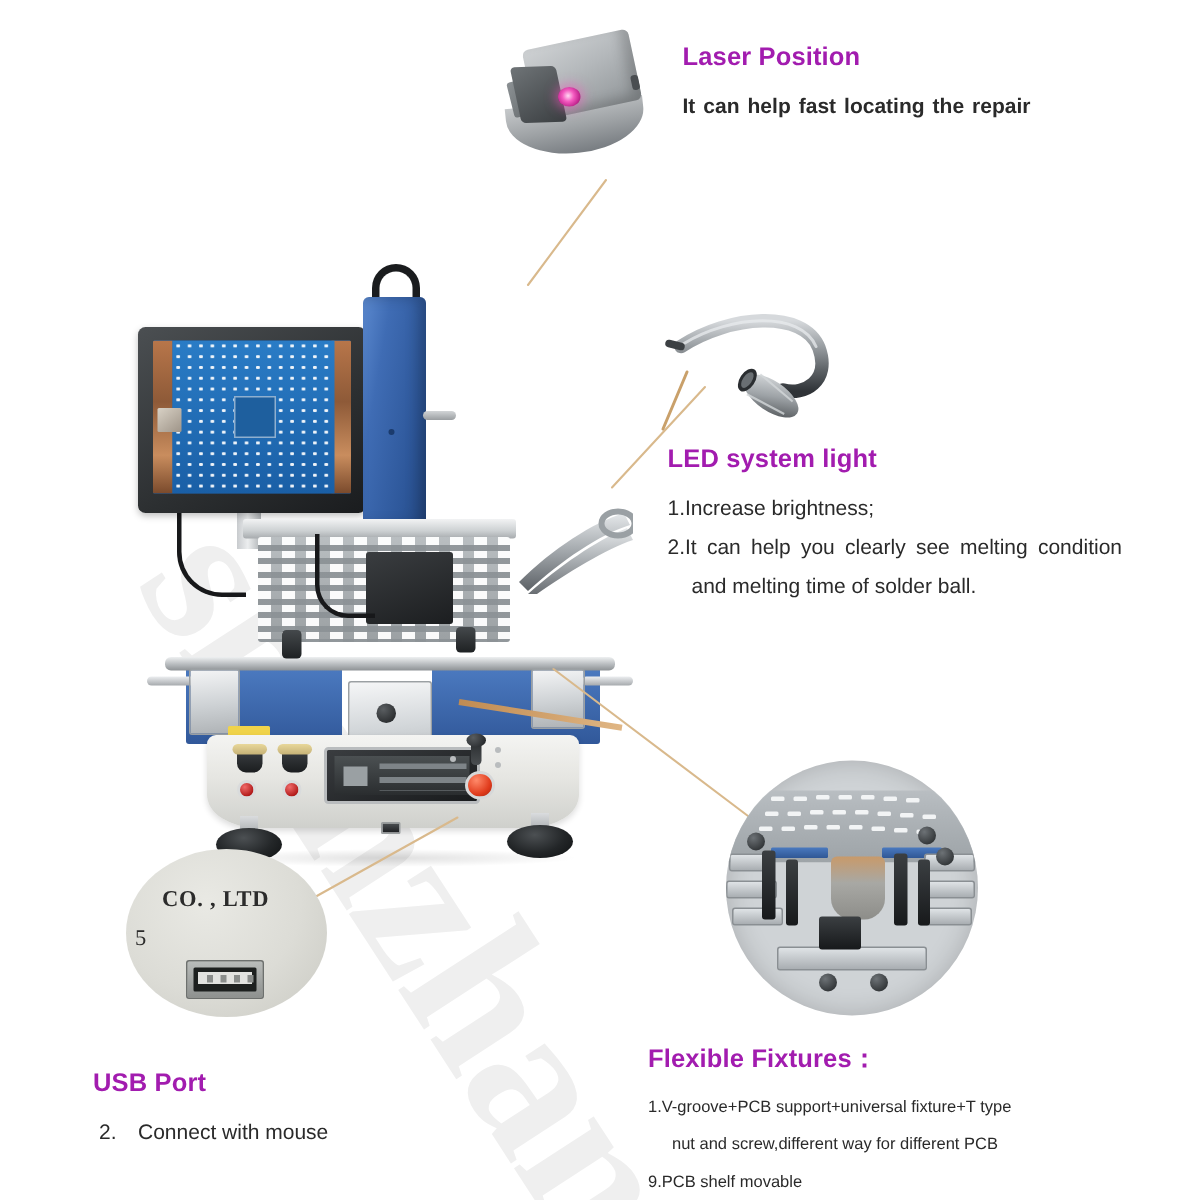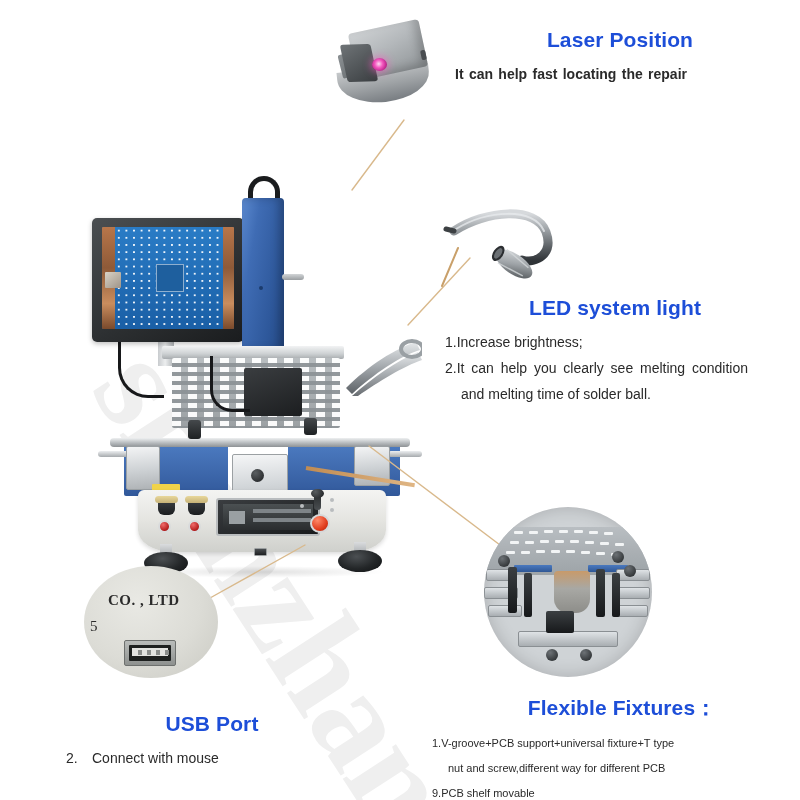--- a/index.html
+++ b/index.html
@@ -36,26 +36,25 @@
     transform-origin: left top;
     white-space: nowrap;
   }
 
   
   .leaders { position: absolute; left:0; top:0; width:800px; height:800px; z-index: 4; pointer-events:none; }
 
   
   .txtblock { position: absolute; z-index: 6; }
   .txtblock h3 {
-    font-size: 21px;
+    font-size: 17px;
     font-weight: bold;
-    color: #1d4ed8;
+    color: #a21caf;
     margin-bottom: 9px;
     letter-spacing: .1px;
-    text-align: center;
   }
   .txtblock p {
     font-size: 14px;
     color: #2a2a2a;
     line-height: 26px;
     white-space: nowrap;
   }
   .txtblock p.just { text-align: justify; font-weight: bold; }
   .indent { padding-left: 16px; }
 

